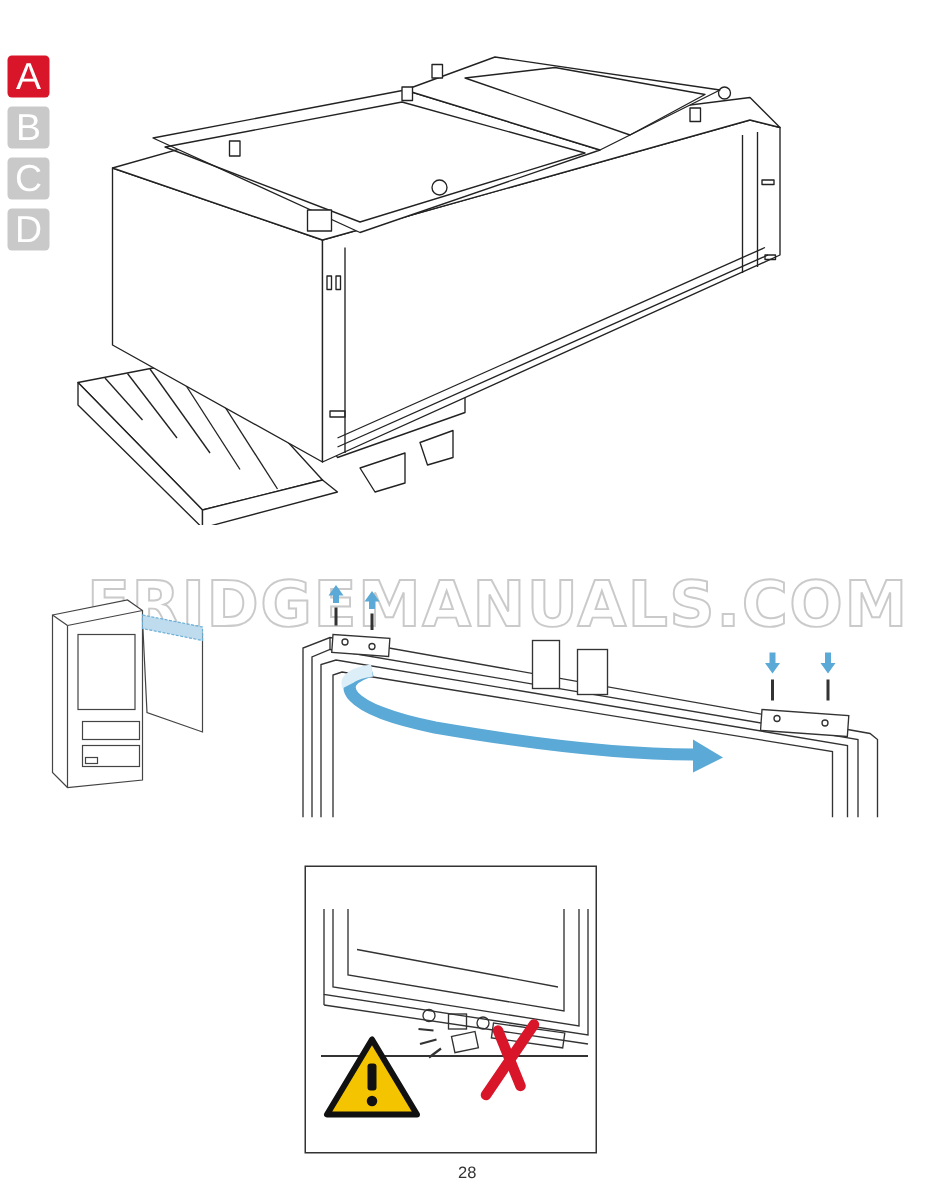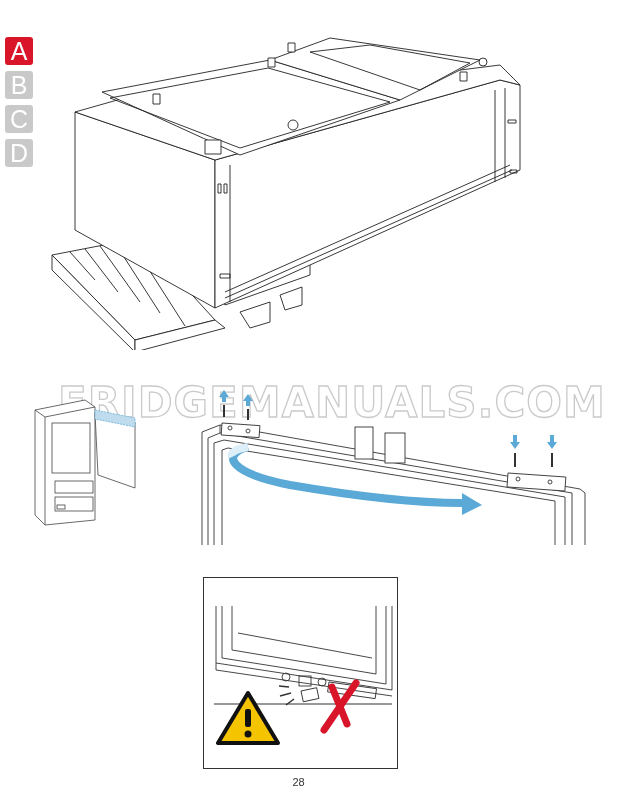--- a/index.html
+++ b/index.html
@@ -23,21 +23,21 @@
     #fig-warning { left: 203px; top: 577px; width: 195px; height: 192px; border: 1.5px solid #333; background: #fff; }
 
     .watermark {
       position: absolute; left: 58px; top: 378px; width: 510px; height: 50px;
       font-family: "DejaVu Sans", sans-serif; font-weight: bold; font-size: 42px;
       letter-spacing: 1px; color: #ffffff; -webkit-text-stroke: 1.3px #c8c8c8;
       white-space: nowrap; line-height: 50px; opacity: 0.95;
     }
 
     .page-number {
-      position: absolute; left: 4px; width: 589px; top: 776px;
+      position: absolute; left: 17px; width: 589px; top: 776px;
       text-align: center; font-size: 11px; color: #333;
       font-family: "Liberation Sans", sans-serif;
     }
   </style>
 </head>
 <body>
 
 <div class="step-tabs">
   <div class="step-tab active">A</div>
   <div class="step-tab">B</div>

